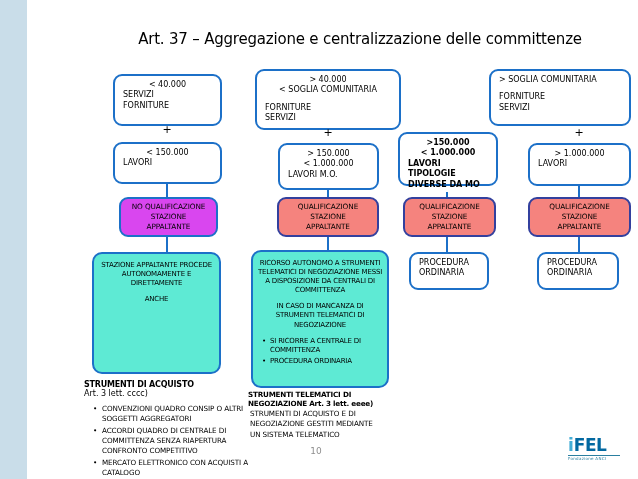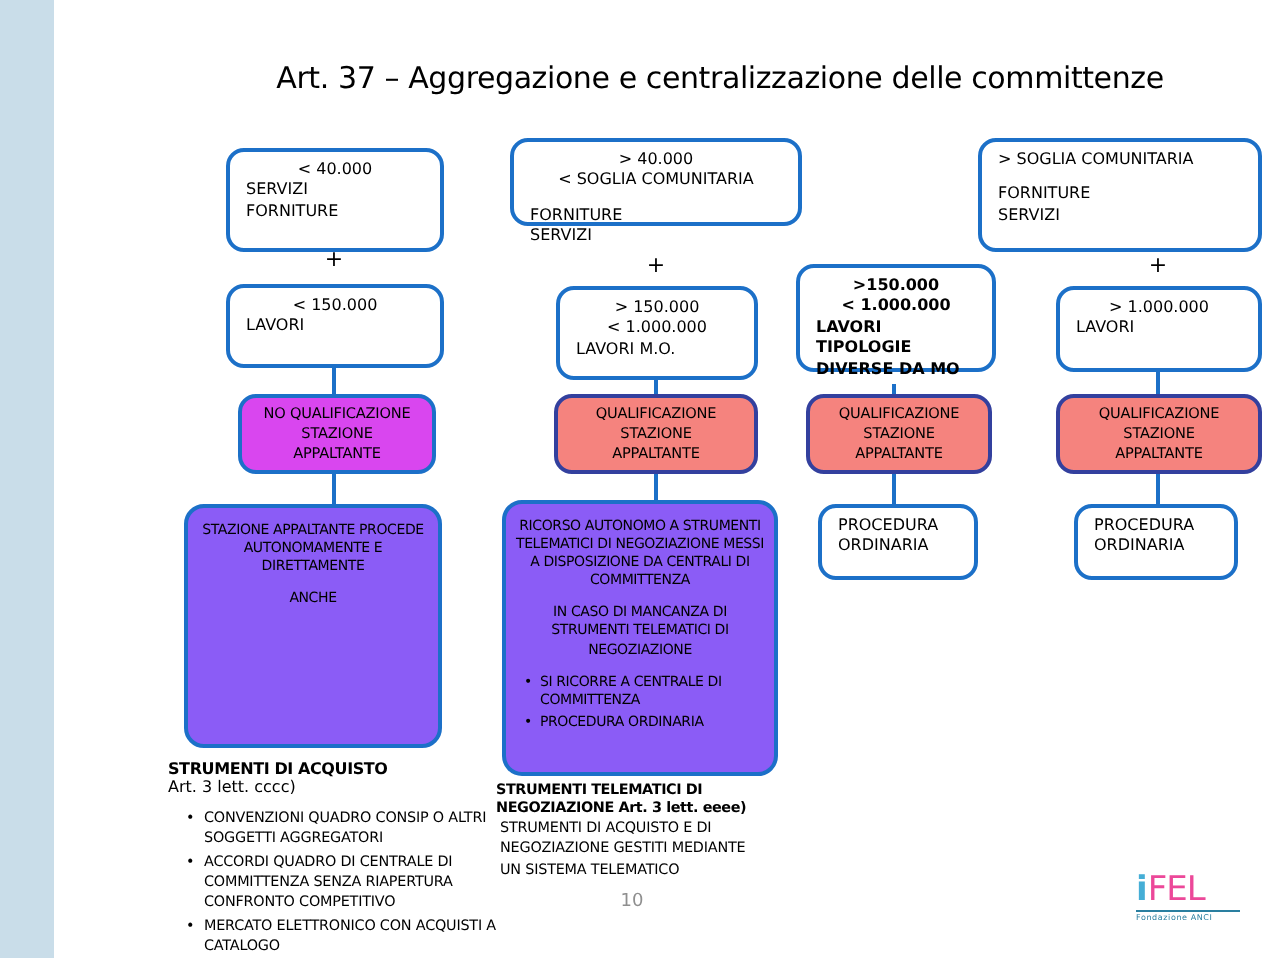--- a/index.html
+++ b/index.html
@@ -13,57 +13,57 @@
   .box{position:absolute;border:2px solid #1c70c8;border-radius:9px;background:#fff;
        box-sizing:border-box;font-size:8px;line-height:1.3;padding:4px 8px;text-align:left;}
   .amt{text-align:center;}
   .spacer6{height:7px;}
   .qual{position:absolute;border:2px solid #33409e;border-radius:9px;background:#f5837e;
         box-sizing:border-box;font-size:7.3px;line-height:1.35;display:flex;flex-direction:column;
         justify-content:center;text-align:center;letter-spacing:-0.1px;}
   .qual.green{background:#d946ef;border-color:#1c70c8;}
   .plus{position:absolute;width:16px;text-align:center;font-size:11px;}
   .vline{position:absolute;width:2px;background:#1c70c8;}
-  .detail{position:absolute;border:2px solid #1c70c8;border-radius:10px;background:#8b5cf6;
+  .detail{position:absolute;border:2px solid #1c70c8;border-radius:10px;background:#5eead4;
           box-sizing:border-box;font-size:7px;line-height:1.3;padding:7px 5px;
           text-align:center;letter-spacing:-0.2px;overflow:hidden;}
   .detail p{margin:0 0 7px 0;}
   .detail p:last-child{margin-bottom:0;}
   .underline{}
   .dbullets{list-style:none;margin:0;padding:0 0 0 12px;text-align:left;}
   .dbullets li{position:relative;margin-bottom:2px;}
   .dbullets li::before{content:"•";position:absolute;left:-8px;}
   .note-head{position:absolute;font-size:8px;}
   .note-head .h{font-weight:bold;letter-spacing:-0.2px;}
   .note-head .sh{font-weight:normal;}
   .note-bullets{position:absolute;list-style:none;margin:0;padding:0 0 0 14px;
                 font-size:7.2px;line-height:1.4;letter-spacing:-0.1px;}
   .note-bullets li{position:relative;margin-bottom:2px;}
   .note-bullets li::before{content:"•";position:absolute;left:-9px;}
   .note-body{position:absolute;font-size:7.2px;line-height:1.45;letter-spacing:-0.1px;}
   .page-num{position:absolute;left:296px;top:446px;width:40px;text-align:center;
             font-size:9px;color:#8f8f8f;}
   .ifel{position:absolute;left:568px;top:437px;width:52px;text-align:left;line-height:1;}
   .ifel .i{color:#45aed6;font-weight:bold;font-size:17px;}
-  .ifel .fel{color:#ec4899;font-weight:normal;font-size:17px;letter-spacing:-0.5px;}
+  .ifel .fel{color:#0369a1;font-weight:bold;font-size:17px;letter-spacing:-0.5px;}
   .ifel .sub{display:block;margin-top:1px;font-size:4px;color:#2a7fa0;
              border-top:1px solid #2a7fa0;padding-top:1px;letter-spacing:0.3px;}
 
   
   .p-c1-top{left:113px;top:74px;width:109px;height:52px;}
   .p-c1-plus{left:159px;top:123px;}
   .p-c1-mid{left:113px;top:142px;width:109px;height:42px;}
   .p-c1-l1{left:166px;top:184px;height:13px;}
   .p-c1-qual{left:119px;top:197px;width:99px;height:40px;}
   .p-c1-l2{left:166px;top:237px;height:15px;}
   .p-c1-detail{left:92px;top:252px;width:129px;height:122px;}
   .p-c1-nhead{left:84px;top:380px;width:152px;}
   .p-c1-nbul{left:88px;top:404px;width:152px;}
 
-  .p-c2-top{left:255px;top:69px;width:146px;height:44px;}
+  .p-c2-top{left:255px;top:69px;width:146px;height:61px;}
   .p-c2-plus{left:320px;top:126px;}
   .p-c2-mid{left:278px;top:143px;width:101px;height:47px;}
   .p-c2-l1{left:327px;top:190px;height:7px;}
   .p-c2-qual{left:277px;top:197px;width:102px;height:40px;}
   .p-c2-l2{left:327px;top:237px;height:13px;}
   .p-c2-detail{left:251px;top:250px;width:138px;height:138px;}
   .p-c2-nhead{left:248px;top:390px;width:145px;font-size:7.2px;}
   .p-c2-nbody{left:250px;top:409px;width:133px;}
 
   .p-c3-mid{left:398px;top:132px;width:100px;height:54px;font-weight:bold;}

